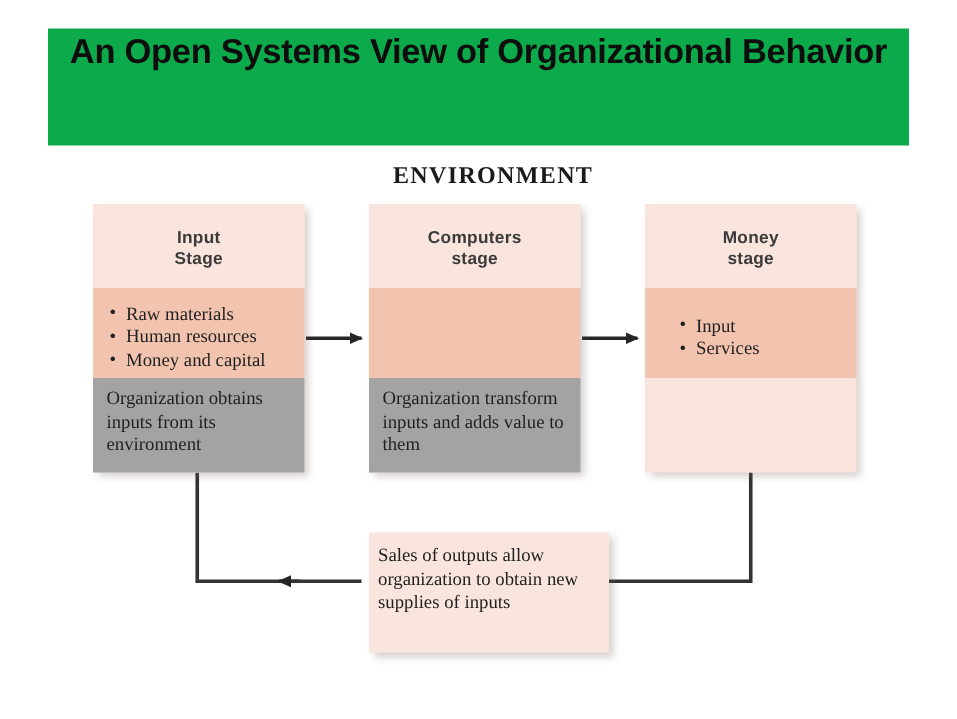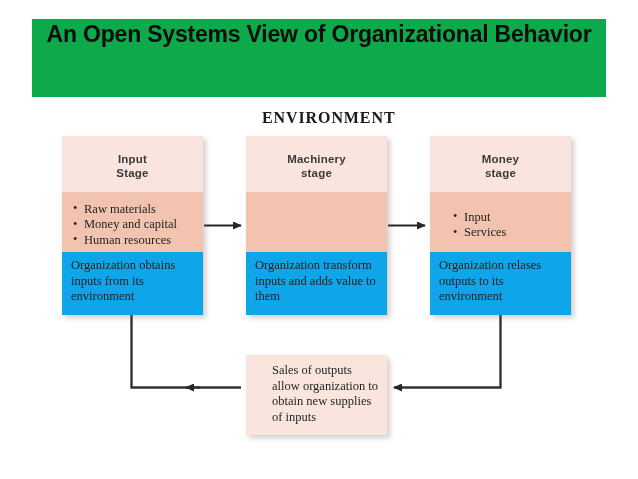--- a/index.html
+++ b/index.html
@@ -115,39 +115,39 @@
   .stage-items li::before {
     content: "\2022";
     position: absolute;
     left: -11px;
     top: -0.5px;
   }
   .items-indent ul { padding-left: 24px; }
 
   .stage-desc {
     height: 63px;
-    background: #0ea5e9;
+    background: #a3a3a3;
     box-sizing: border-box;
     padding: 6px 6px 0 9px;
     font-size: 12.5px;
     line-height: 15.5px;
     color: #1f1f1f;
   }
 
   
   #feedback-box {
     position: absolute;
     left: 246px;
     top: 258px;
-    width: 141px;
+    width: 160px;
     height: 80px;
     background: #fae5de;
     box-shadow: 3px 3px 5px rgba(110, 95, 90, 0.30);
     box-sizing: border-box;
-    padding: 8px 6px 0 26px;
+    padding: 8px 6px 0 6px;
     font-size: 12.5px;
     line-height: 15.5px;
     color: #1f1f1f;
   }
 
   
   #connectors {
     position: absolute;
     left: 0;
     top: 0;
@@ -189,48 +189,47 @@
   </svg>
 
   <div class="stage-box" id="stage-input">
     <div class="stage-header">
       <span>Input</span>
       <span>Stage</span>
     </div>
     <div class="stage-items">
       <ul>
         <li>Raw materials</li>
+        <li>Human resources</li>
         <li>Money and capital</li>
-        <li>Human resources</li>
       </ul>
     </div>
     <div class="stage-desc">Organization obtains inputs from its environment</div>
   </div>
 
   <div class="stage-box" id="stage-conversion">
     <div class="stage-header">
-      <span>Machinery</span>
+      <span>Computers</span>
       <span>stage</span>
     </div>
     <div class="stage-items items-indent">
       <ul>
       </ul>
     </div>
     <div class="stage-desc">Organization transform inputs and adds value to them</div>
   </div>
 
   <div class="stage-box" id="stage-output">
     <div class="stage-header">
       <span>Money</span>
       <span>stage</span>
     </div>
     <div class="stage-items items-indent">
       <ul>
         <li>Input</li>
         <li>Services</li>
       </ul>
     </div>
-    <div class="stage-desc">Organization relases outputs to its environment</div>
   </div>
 
   <div id="feedback-box">Sales of outputs allow organization to obtain new supplies of inputs</div>
 
 </div>
 
 </body></html>

